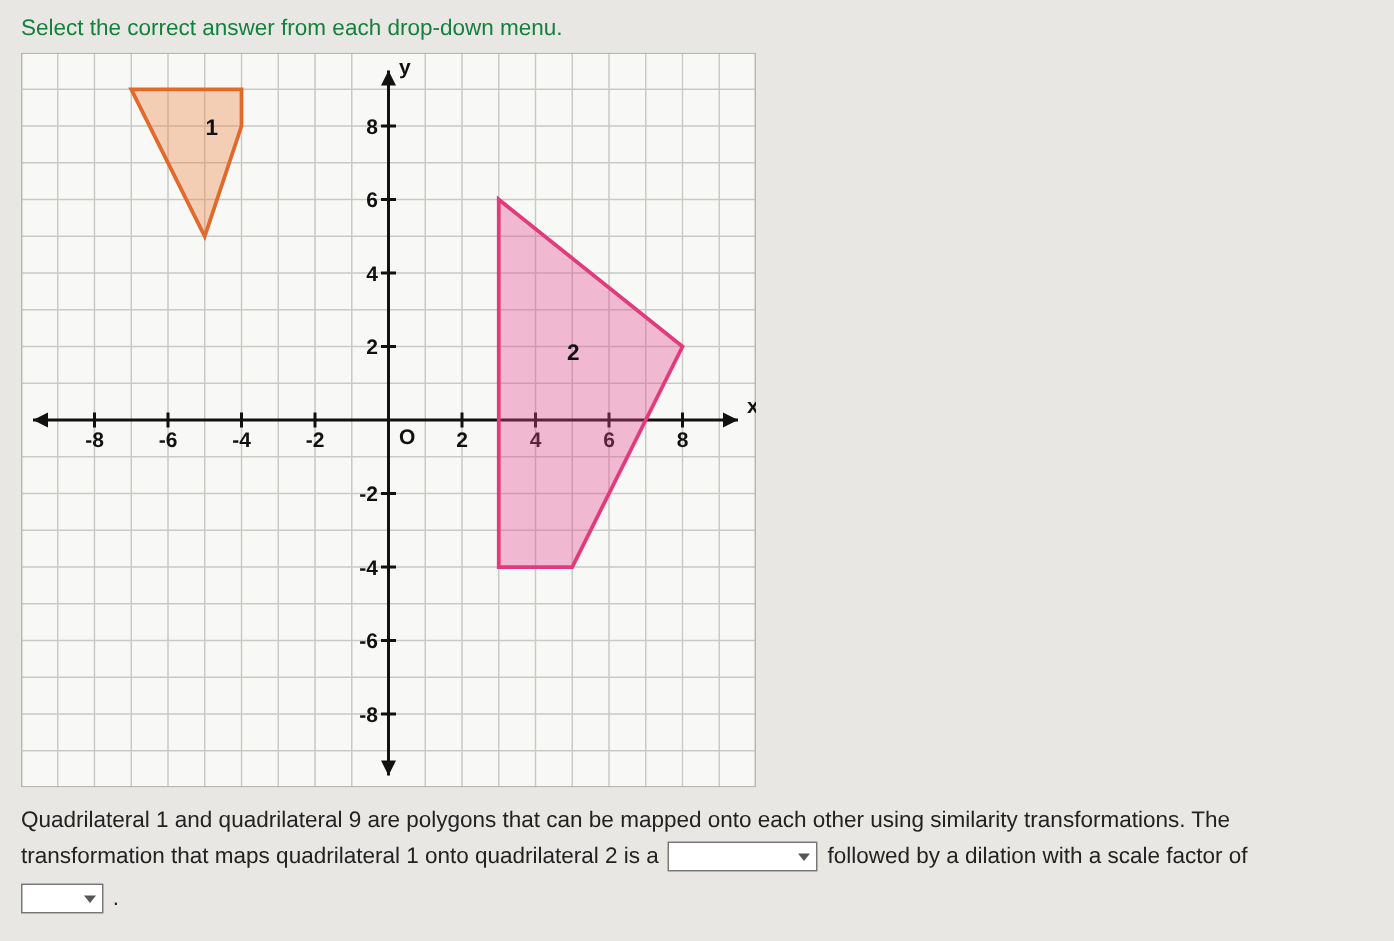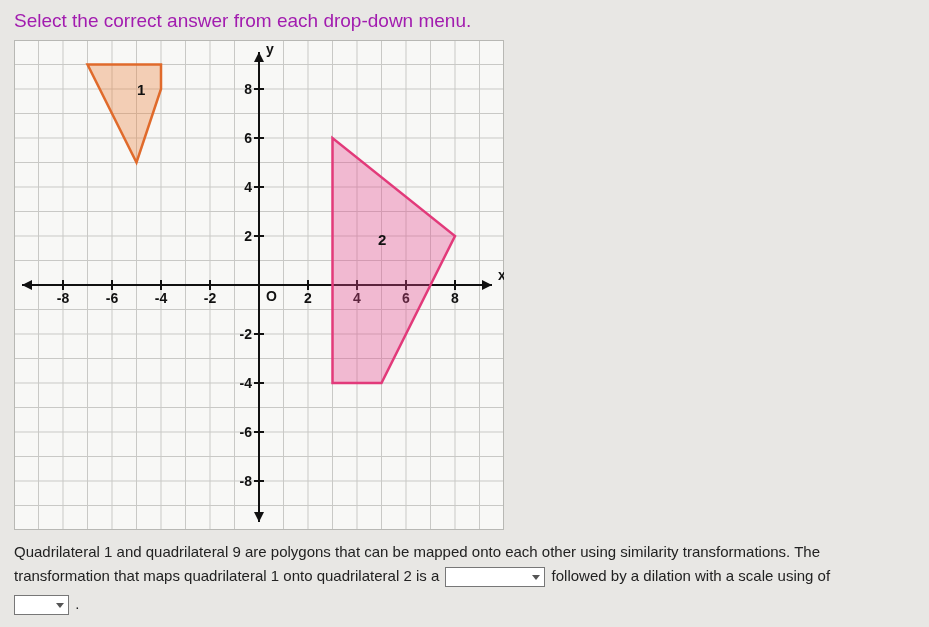--- a/index.html
+++ b/index.html
@@ -5,22 +5,22 @@
   * { box-sizing: border-box; }
   body {
     margin: 0;
     padding: 10px 14px;
     font-family: Arial, Helvetica, sans-serif;
     background: #e8e7e4;
     color: #222;
     width: 929px;
   }
   .instruction {
-    font-size: 19px;
-    color: #a21caf;
+    font-size: 15px;
+    color: #15803d;
     margin-bottom: 8px;
   }
   .graph-wrap {
     position: relative;
     width: 490px;
     height: 490px;
     margin: 0 0 10px 0;
     background: #f8f8f6;
   }
   svg.grid { display:block; }
@@ -177,18 +177,18 @@
 
   <polygon points="318.5,98 318.5,343 367.5,343 441,196" fill="rgba(230,70,140,0.35)" stroke="#e23a7a" stroke-width="2.5"></polygon>
   <text class="shape-label" x="364" y="205">2</text>
 </svg>
 </div>
 
 <div class="question">
   <span>Quadrilateral 1 and quadrilateral 9 are polygons that can be mapped onto each other using similarity transformations. The</span>
   <span>transformation that maps quadrilateral 1 onto quadrilateral 2 is a</span>
   <span class="dropdown wide"></span>
-  <span>followed by a dilation with a scale using of</span>
+  <span>followed by a dilation with a scale factor of</span>
   <div class="line2">
     <span class="dropdown narrow"></span>
     <span>.</span>
   </div>
 </div>
 
 </body></html>

